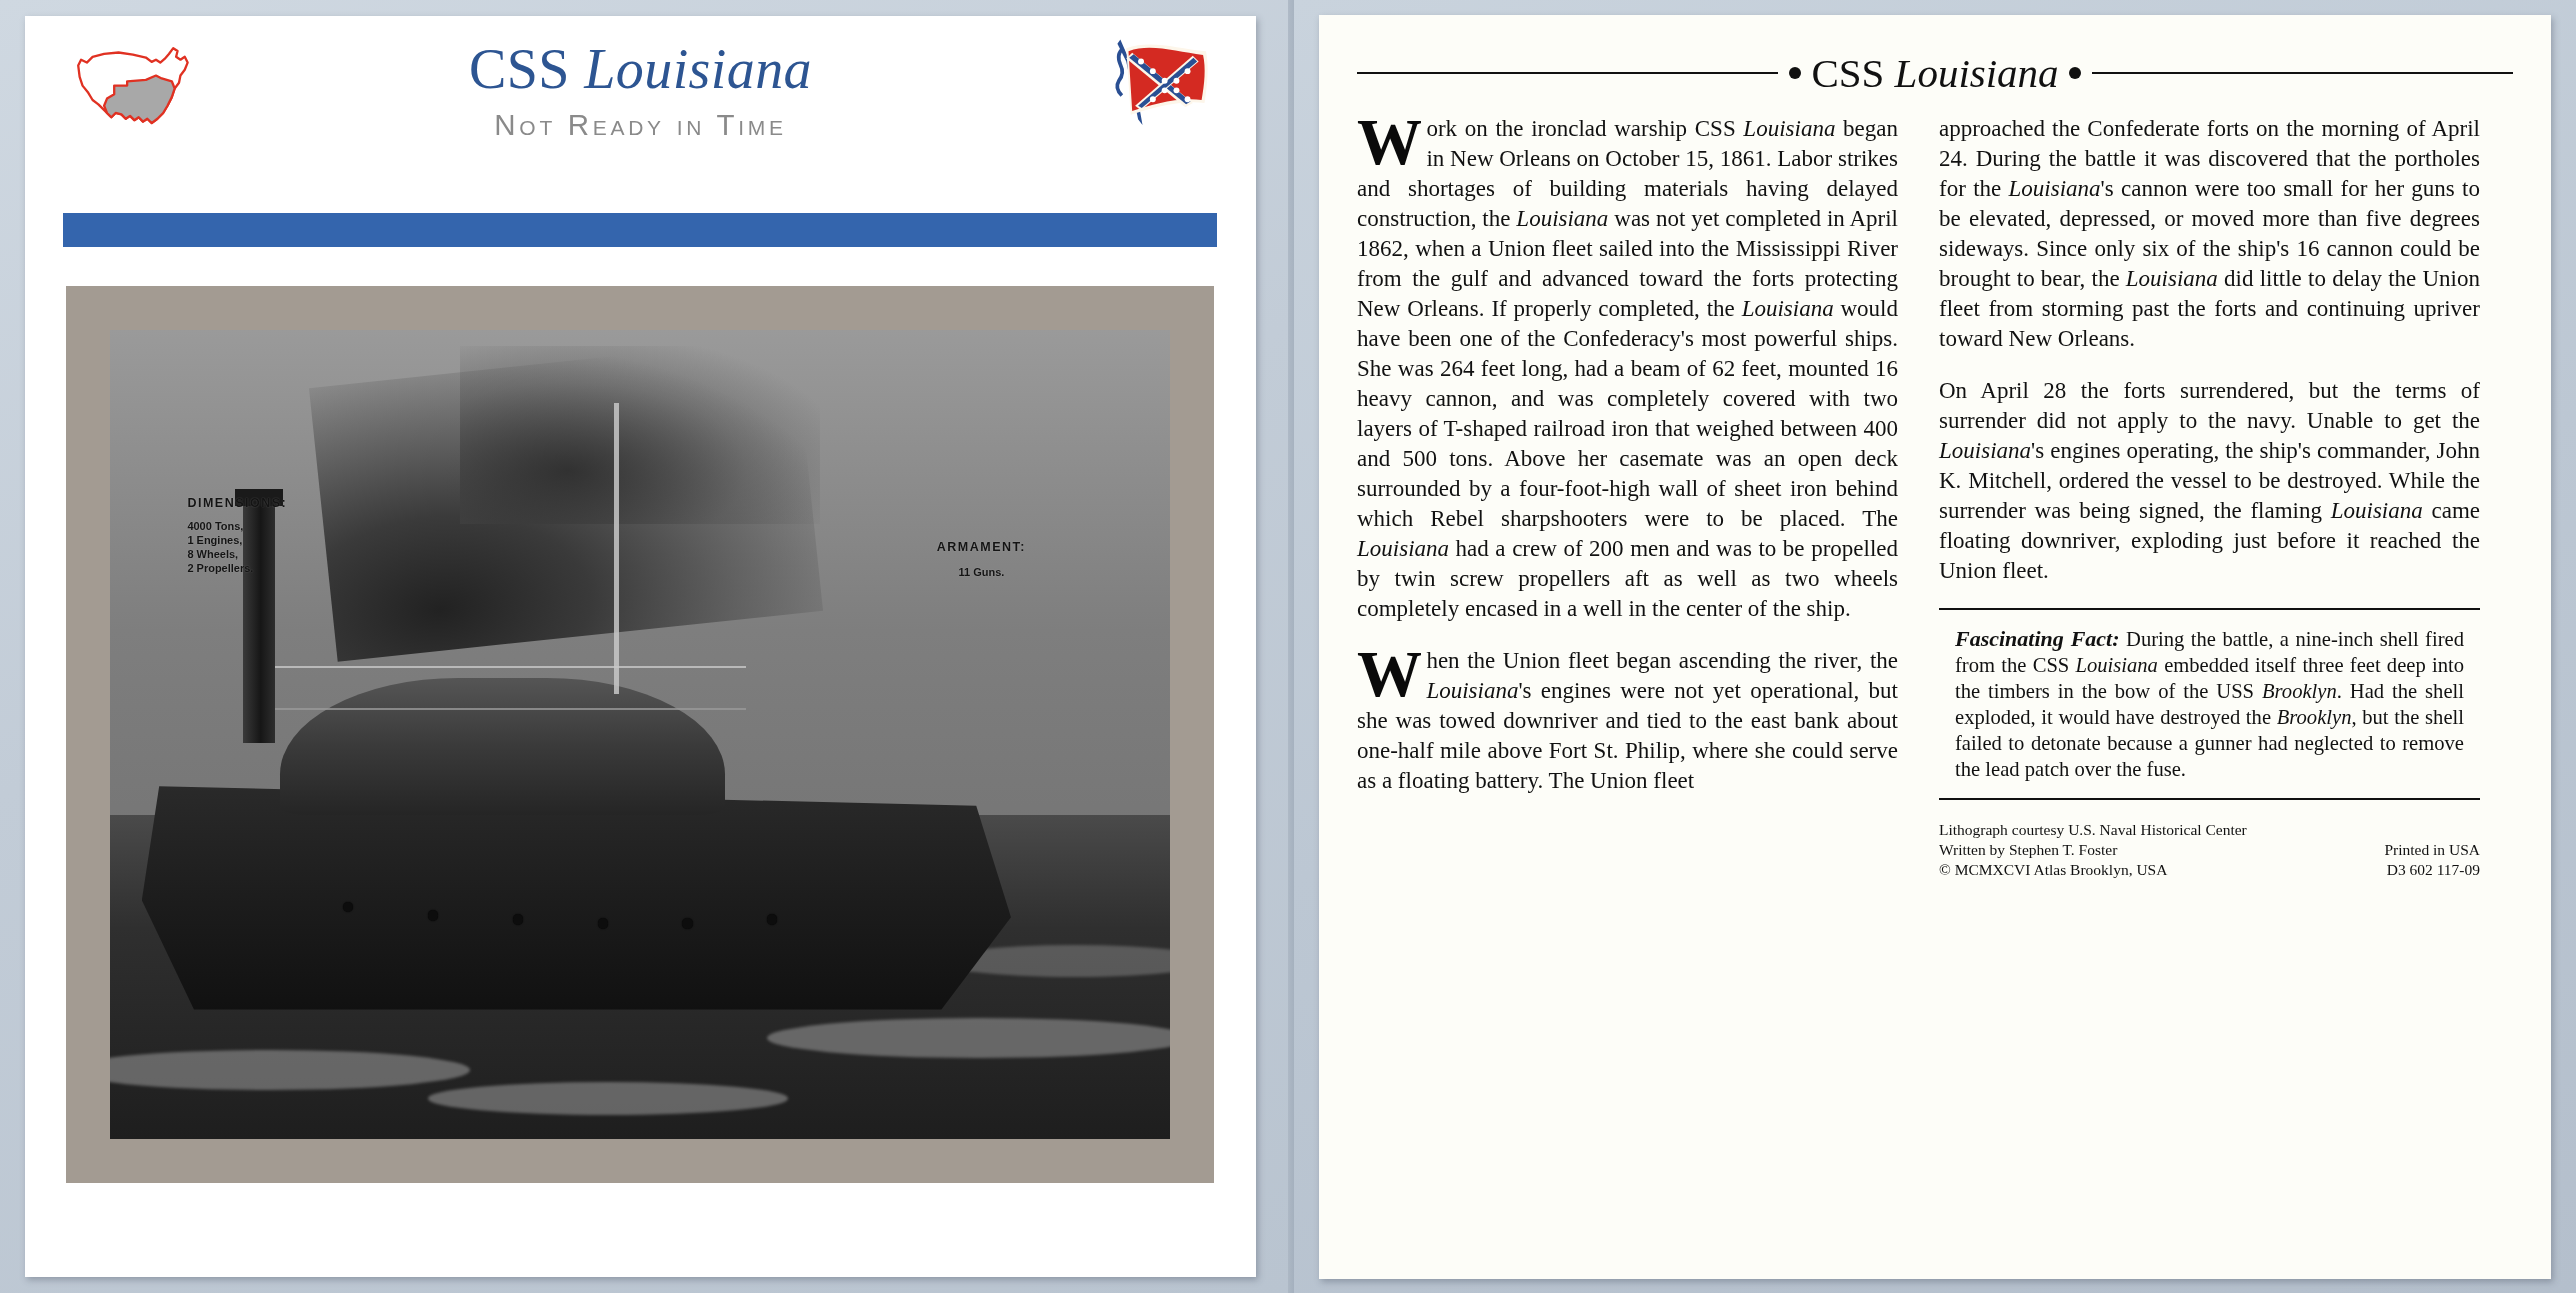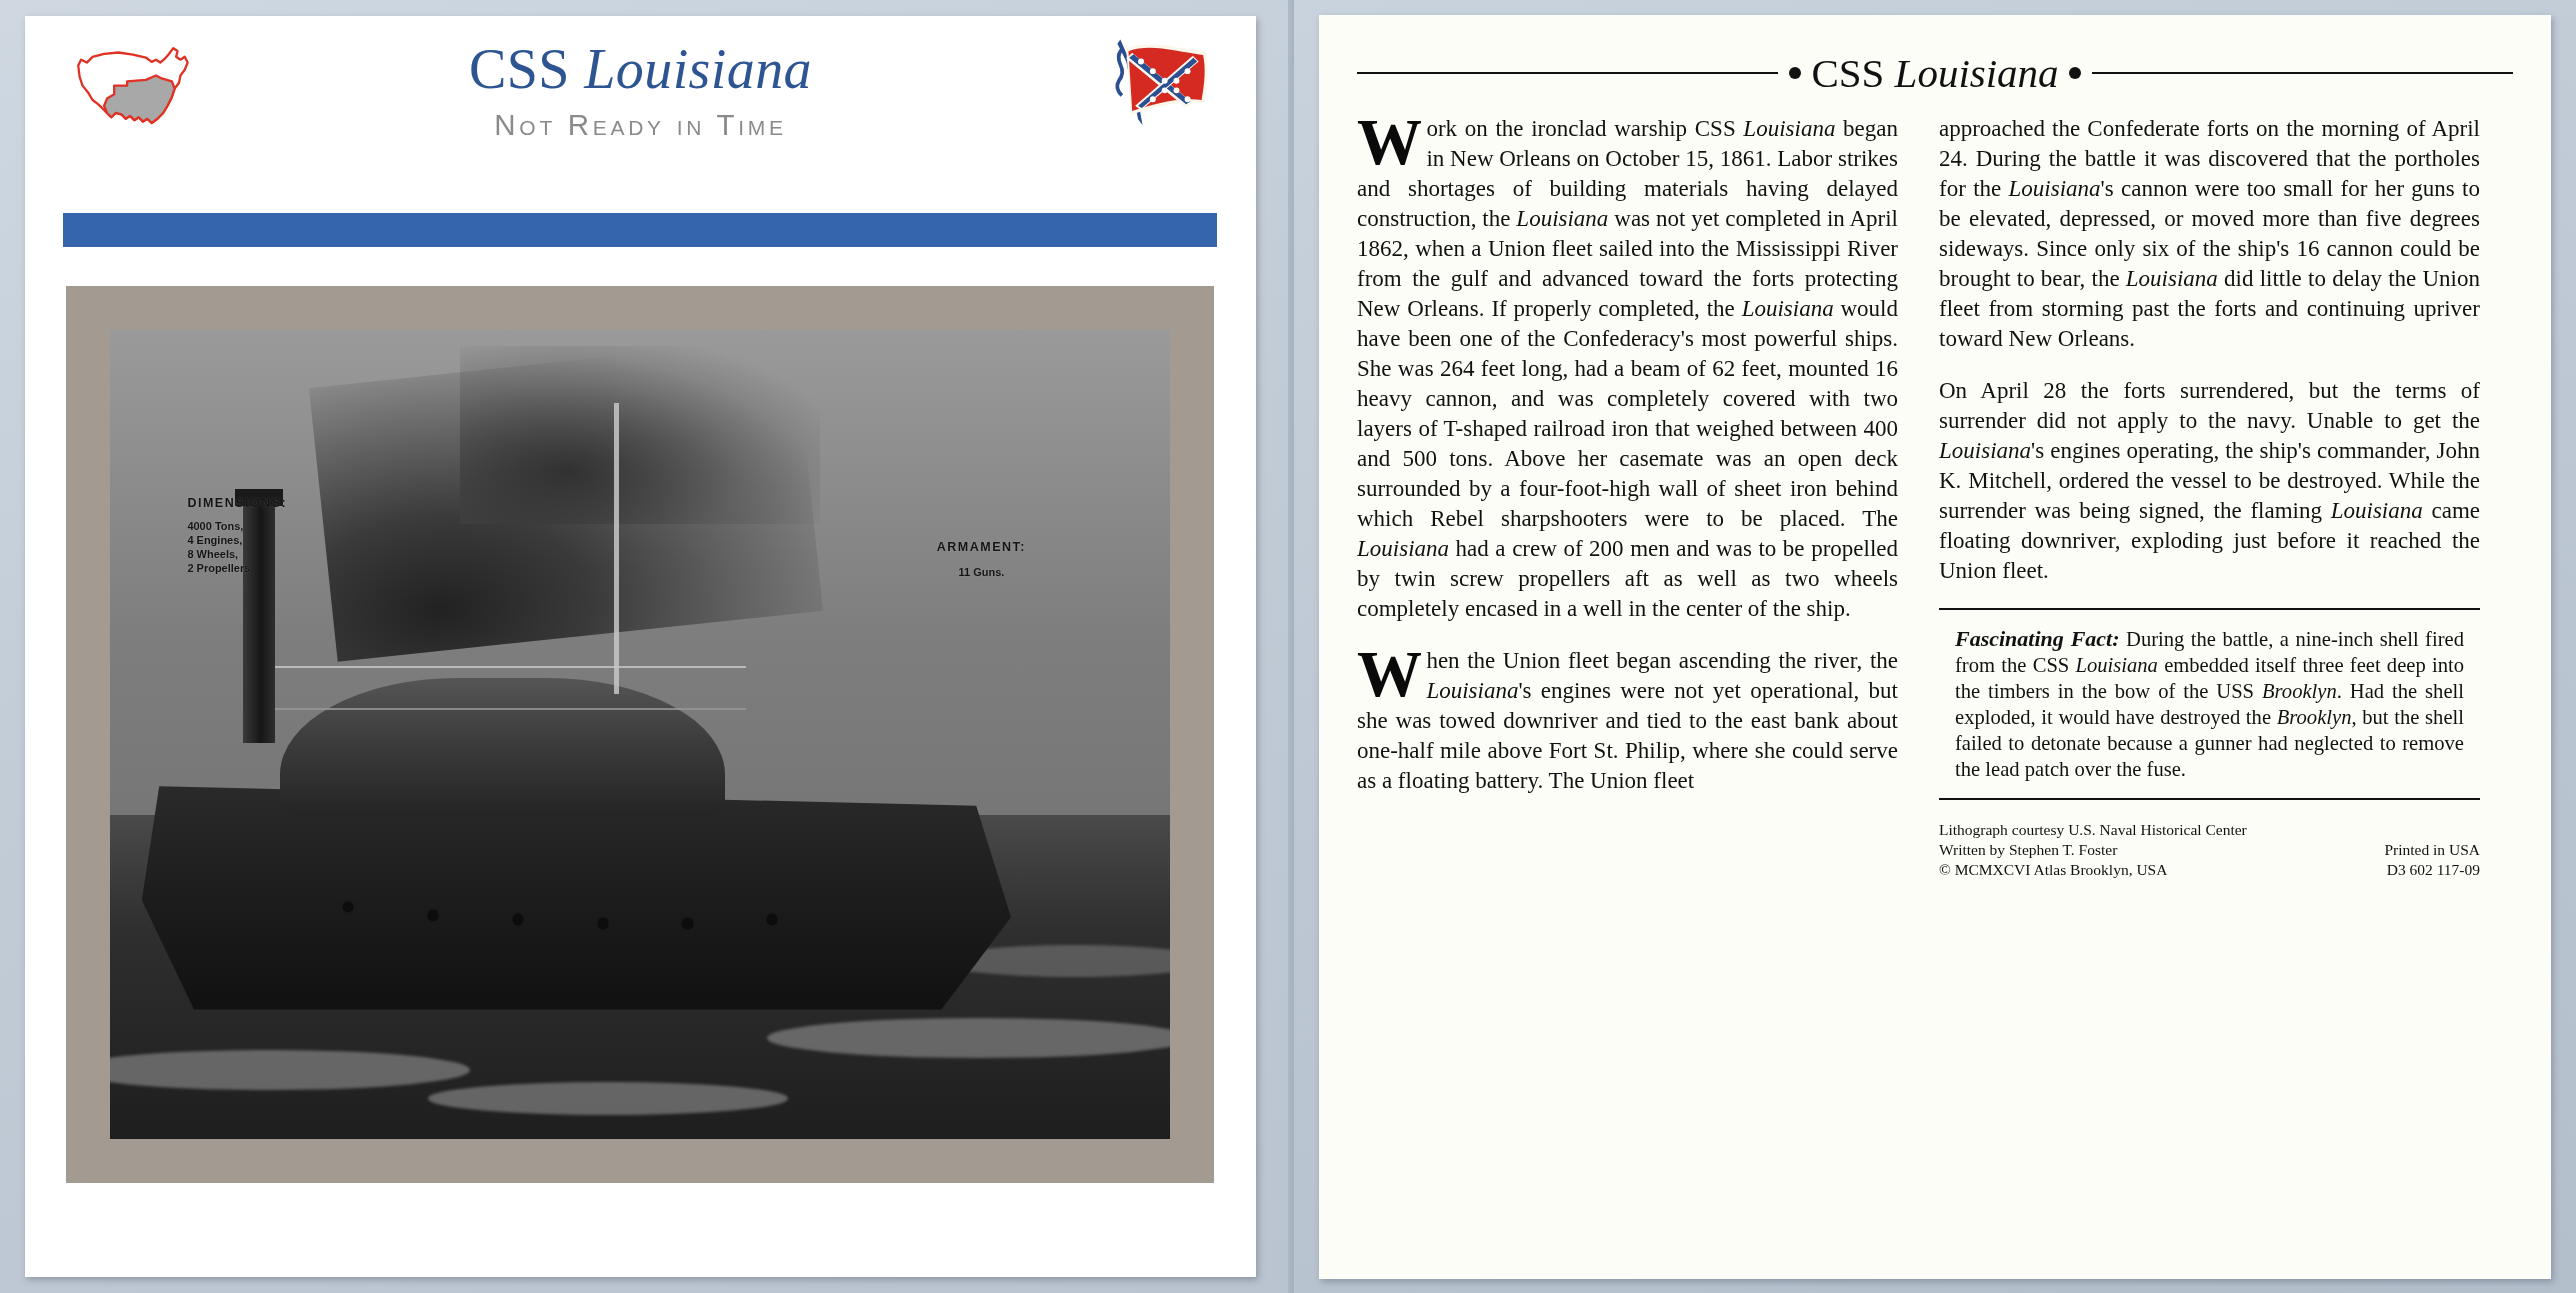--- a/index.html
+++ b/index.html
@@ -267,21 +267,21 @@
       <div class="porthole" style="left:30%;bottom:27%;"></div>
       <div class="porthole" style="left:38%;bottom:26.5%;"></div>
       <div class="porthole" style="left:46%;bottom:26%;"></div>
       <div class="porthole" style="left:54%;bottom:26%;"></div>
       <div class="porthole" style="left:62%;bottom:26.5%;"></div>
 
       <div class="img-label dim-block">
         <div class="lbl-head">DIMENSIONS:</div>
         <div style="height:8.8px"></div>
         <div class="lbl-line">4000 Tons,</div>
-        <div class="lbl-line">4 Engines,</div>
+        <div class="lbl-line">1 Engines,</div>
         <div class="lbl-line">8 Wheels,</div>
         <div class="lbl-line">2 Propellers.</div>
       </div>
 
       <div class="img-label arm-block">
         <div class="lbl-head">ARMAMENT:</div>
         <div style="height:10.3px"></div>
         <div class="lbl-line">11 Guns.</div>
       </div>
     </div>

